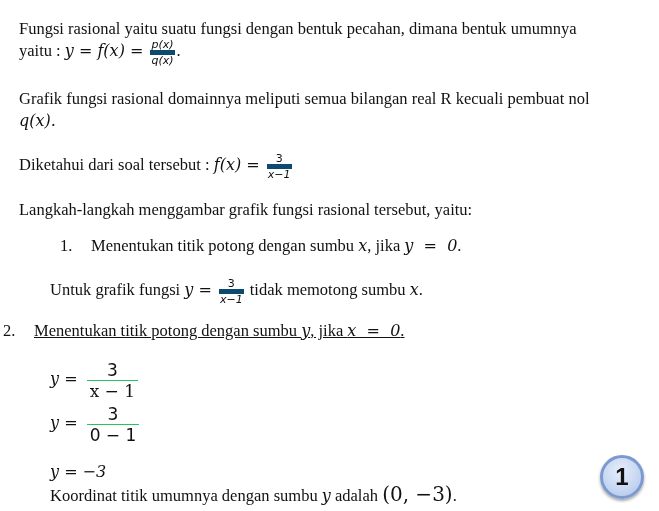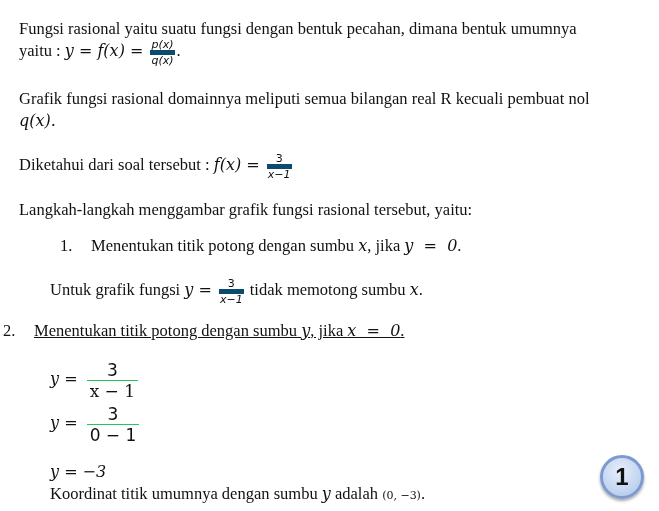--- a/index.html
+++ b/index.html
@@ -4,21 +4,21 @@
 <style>
   html, body { margin: 0; padding: 0; background: #ffffff; }
   body {
     width: 659px; height: 511px; position: relative; overflow: hidden;
     font-family: "Liberation Serif", "DejaVu Serif", serif;
     color: #111111; font-size: 16.5px;
   }
   .line { position: absolute; left: 19px; white-space: nowrap; line-height: 20px; }
   .ind1 { left: 50px; }
   .m { font-family: "DejaVu Serif", "Liberation Serif", serif; font-style: italic; font-size: 16px; }
-  .mr { font-family: "DejaVu Serif", "Liberation Serif", serif; font-style: normal; font-size: 11px; }
+  .mr { font-family: "DejaVu Serif", "Liberation Serif", serif; font-style: normal; font-size: 20px; }
   .frac { display: inline-flex; flex-direction: column; align-items: center; vertical-align: middle; margin: 0 2px; }
   .frac .n, .frac .d { font-family: "DejaVu Sans", sans-serif; font-size: 11px; line-height: 11px; padding: 0 1px; }
   .frac .d { border-top: 5px solid #0c4a6e; }
   .frac .n.i, .frac .d.i { font-style: italic; }
   .bigfrac { display: inline-flex; flex-direction: column; align-items: center; vertical-align: middle; margin-left: 4px; }
   .bigfrac .n, .bigfrac .d { font-family: "DejaVu Sans", sans-serif; font-size: 17px; line-height: 20px; padding: 0 3px; }
   .bigfrac .d { border-top: 1px solid #22c55e; }
   .badge {
     position: absolute; left: 600px; top: 455px; width: 44px; height: 44px; border-radius: 50%;
     background: radial-gradient(circle at 45% 35%, #e6eefb 0%, #c5d6f1 60%, #a9c0e6 100%);

